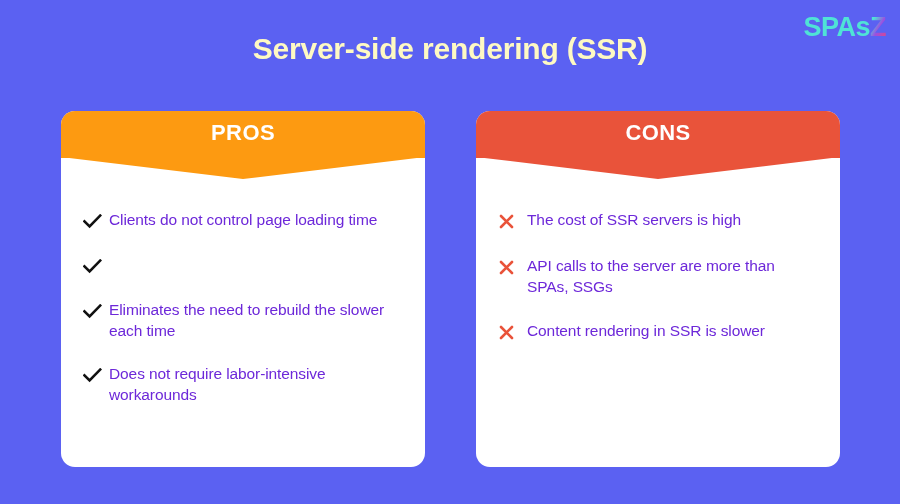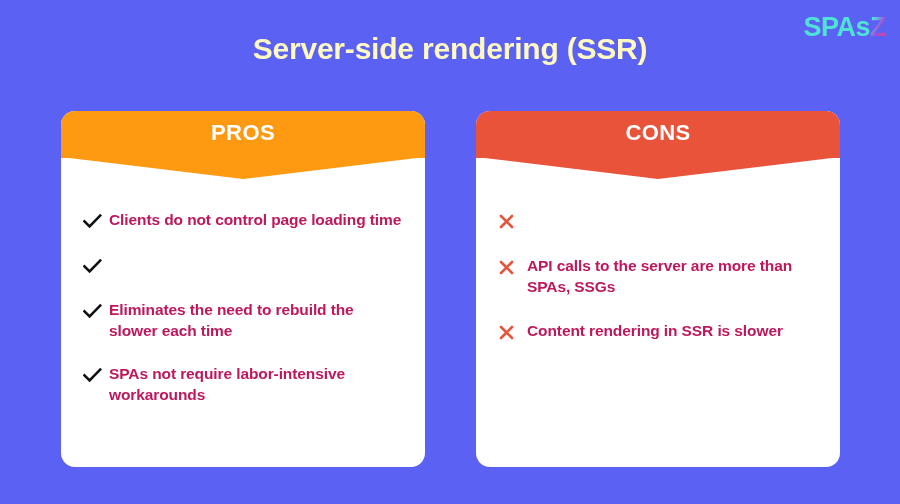--- a/index.html
+++ b/index.html
@@ -123,23 +123,22 @@
     width: 26px;
     height: 22px;
     display: flex;
     align-items: center;
     justify-content: flex-start;
     padding-top: 1px;
   }
   .list-item .txt {
     font-size: 15.5px;
     line-height: 21px;
-    color: #be185d;
+    color: #6d28d9;
     letter-spacing: -0.1px;
-    font-weight: bold;
   }
   .cons-card .list-item { margin-bottom: 23px; }
   .cons-card .card-body { padding-left: 23px; }
   .cons-card .list-item .txt { padding-left: 2px; }
 </style>
 </head>
 <body>
 
 <div class="logo">
   <span>SPAs</span><span class="z">Z</span>
@@ -184,21 +183,21 @@
         </span>
         <span class="txt">Eliminates the need to rebuild the slower each time</span>
       </div>
 
       <div class="list-item">
         <span class="mark">
           <svg width="19" height="15" viewBox="0 0 19 15">
               <path d="M1.5 7.3 L6.6 12.4 L17.2 1.6" stroke="#111111" stroke-width="2.6" fill="none" stroke-linecap="square"></path>
             </svg>
         </span>
-        <span class="txt">SPAs not require labor-intensive workarounds</span>
+        <span class="txt">Does not require labor-intensive workarounds</span>
       </div>
 
     </div>
   </div>
 
   <div class="card cons-card">
     <div class="card-header">
       <div class="band"></div>
       <svg class="notch" viewBox="0 0 364 22" preserveAspectRatio="none">
         <polygon points="0,0 182,22 364,0 364,0 0,0" fill="#E9533A"></polygon>
@@ -206,20 +205,21 @@
       <div class="label">CONS</div>
     </div>
     <div class="card-body">
 
       <div class="list-item">
         <span class="mark">
           <svg width="15" height="15" viewBox="0 0 15 15">
               <path d="M2 2 L13 13 M13 2 L2 13" stroke="#E9533A" stroke-width="2.6" stroke-linecap="round"></path>
             </svg>
         </span>
+        <span class="txt">The cost of SSR servers is high</span>
       </div>
 
       <div class="list-item">
         <span class="mark">
           <svg width="15" height="15" viewBox="0 0 15 15">
               <path d="M2 2 L13 13 M13 2 L2 13" stroke="#E9533A" stroke-width="2.6" stroke-linecap="round"></path>
             </svg>
         </span>
         <span class="txt">API calls to the server are more than SPAs, SSGs</span>
       </div>

